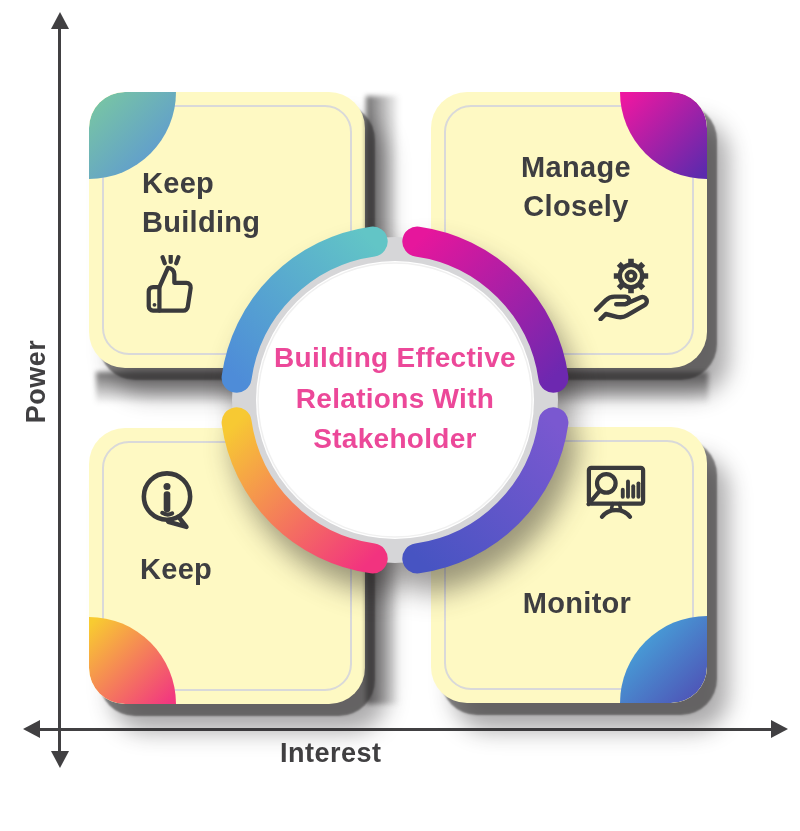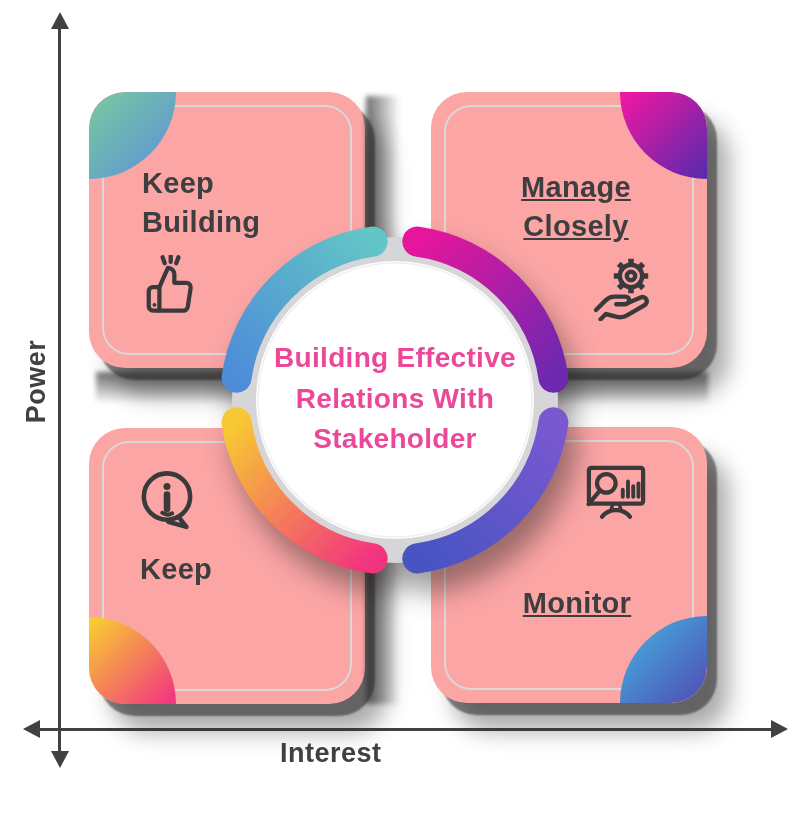--- a/index.html
+++ b/index.html
@@ -40,21 +40,21 @@
   .label-interest {
     left: 280px; top: 738px;
     width: 240px; text-align: left;
   }
 
   
   .card {
     position: absolute;
     width: 276px;
     height: 276px;
-    background: #fca5a5;
+    background: #fef9c3;
     border-radius: 36px;
     box-shadow: 10px 12px 2px rgba(40,38,39,0.55), 22px 28px 22px rgba(40,38,39,0.38);
     z-index: 2;
     overflow: hidden;
   }
   .q-tl { left: 89px;  top: 92px;  }
   .q-tr { left: 431px; top: 92px;  }
   .q-bl { left: 89px;  top: 428px; }
   .q-br { left: 431px; top: 427px; }
 
@@ -73,23 +73,23 @@
 
   .card-title {
     position: absolute;
     color: #3e3e41;
     font-size: 29px;
     font-weight: 700;
     line-height: 1.34;
     letter-spacing: 0.3px;
   }
   .q-tl .card-title { left: 53px; top: 72px;  text-align: left; }
-  .q-tr .card-title { left: 40px; top: 76px;  width: 210px; text-align: center; text-decoration: underline; }
+  .q-tr .card-title { left: 40px; top: 56px;  width: 210px; text-align: center; }
   .q-bl .card-title { left: 51px; top: 122px; text-align: left; }
-  .q-br .card-title { left: 40px; top: 157px; width: 212px; text-align: center; text-decoration: underline; }
+  .q-br .card-title { left: 40px; top: 157px; width: 212px; text-align: center; }
 
   .card-icon { position: absolute; }
   .q-tl .card-icon { left: 48px;  top: 163px; }
   .q-tr .card-icon { left: 160px; top: 165px; }
   .q-bl .card-icon { left: 47px;  top: 40px;  }
   .q-br .card-icon { left: 152px; top: 36px;  }
   .card-icon svg { display: block; stroke: #3a3a3c; fill: none; stroke-linecap: round; stroke-linejoin: round; }
 
   
   .gutter { position: absolute; z-index: 3; filter: blur(2.5px); pointer-events: none; }

